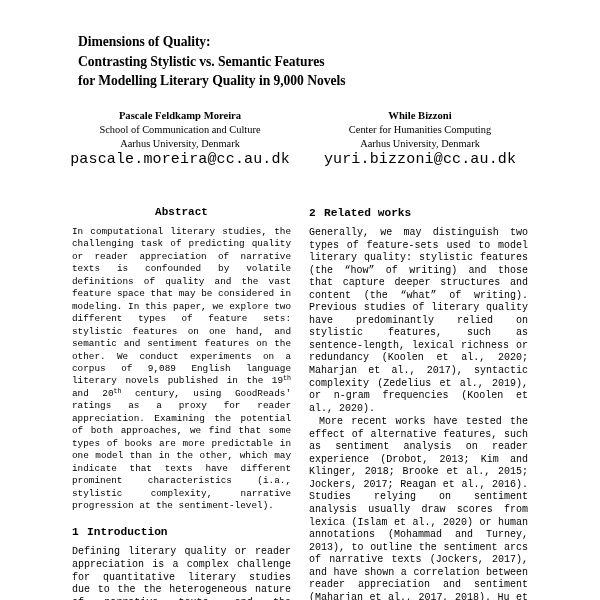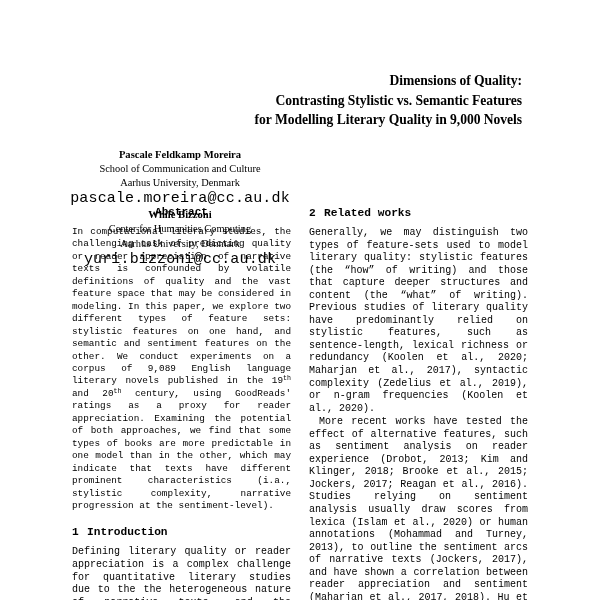--- a/index.html
+++ b/index.html
@@ -19,37 +19,36 @@
     position: relative;
     width: 600px;
     height: 600px;
     padding: 0;
     box-sizing: border-box;
     background: #ffffff;
   }
 
   
   .title-block {
-    padding: 71px 78px 0 78px;
-    text-align: right;
+    padding: 32px 78px 0 78px;
+    text-align: left;
   }
   .title-line {
     font-weight: bold;
     font-size: 13.6px;
     line-height: 19.5px;
     letter-spacing: -0.05px;
   }
 
   
   .authors {
     display: flex;
     justify-content: space-between;
     margin-top: 17px;
     padding: 0 60px;
-    flex-direction: column;
   }
   .author {
     width: 50%;
     text-align: center;
     line-height: 14.4px;
   }
   .author-name {
     font-weight: bold;
     font-size: 10.6px;
     line-height: 15px;

